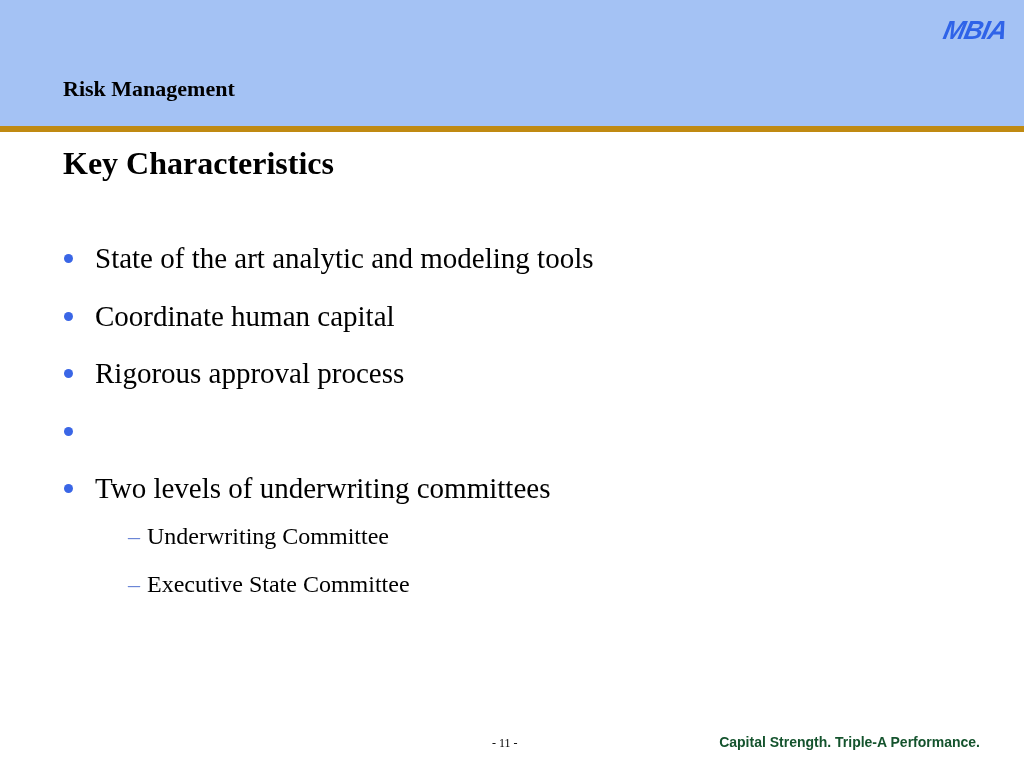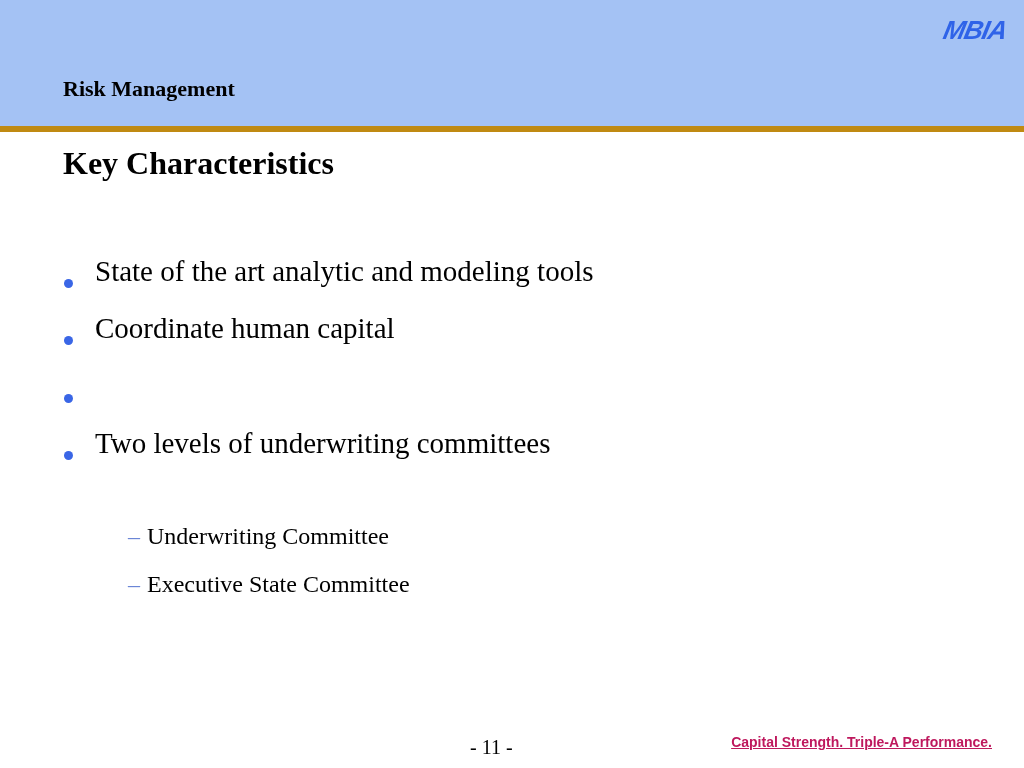--- a/index.html
+++ b/index.html
@@ -34,50 +34,49 @@
     .subtitle {
       position: absolute; left: 63px; top: 147px;
       font-size: 32px; font-weight: bold; line-height: 1;
       margin: 0;
     }
     .bullets {
       position: absolute; left: 63px; top: 230px;
       list-style: none; margin: 0; padding: 0;
     }
     .bullet {
-      display: flex; align-items: flex-end;
+      display: flex; align-items: center;
       height: 57.5px;
       font-size: 29px;
     }
     .bullet .dot {
       display: inline-block; width: 9px; height: 9px; border-radius: 50%;
       background: #3a66e6; margin-right: 22px; margin-left: 1px;
     }
     .subs {
       list-style: none; margin: 0; padding: 0;
       position: absolute; left: 128px; top: 512px;
     }
     .sub {
       display: flex; align-items: center;
       height: 48px;
       font-size: 24px;
     }
     .sub .dash {
       display: inline-block; color: #6b86d6; margin-right: 7px;
     }
     .page-number {
-      position: absolute; left: 470px; top: 736px;
-      font-size: 20px;
+      position: absolute; left: 492px; top: 736px;
+      font-size: 12px;
     }
     .tagline {
-      position: absolute; right: 32px; top: 734px;
+      position: absolute; right: 44px; top: 734px;
       font-family: "Liberation Sans", sans-serif;
       font-weight: bold; font-size: 14px;
-      color: #be185d;
-      text-decoration: underline;
+      color: #14532d;
     }
   </style>
 </head>
 <body>
 
 <div class="header-band"></div>
 <div class="gold-bar"></div>
 
 <div class="logo">MBIA</div>
 
@@ -85,20 +84,24 @@
 <h2 class="subtitle">Key Characteristics</h2>
 
 <ul class="bullets">
   <li class="bullet">
     <span class="dot"></span>
     <span>State of the art analytic and modeling tools</span>
   </li>
   <li class="bullet">
     <span class="dot"></span>
     <span>Coordinate human capital</span>
+  </li>
+  <li class="bullet">
+    <span class="dot"></span>
+    <span>Rigorous approval process</span>
   </li>
   <li class="bullet">
     <span class="dot"></span>
   </li>
   <li class="bullet">
     <span class="dot"></span>
     <span>Two levels of underwriting committees</span>
   </li>
 </ul>
 

